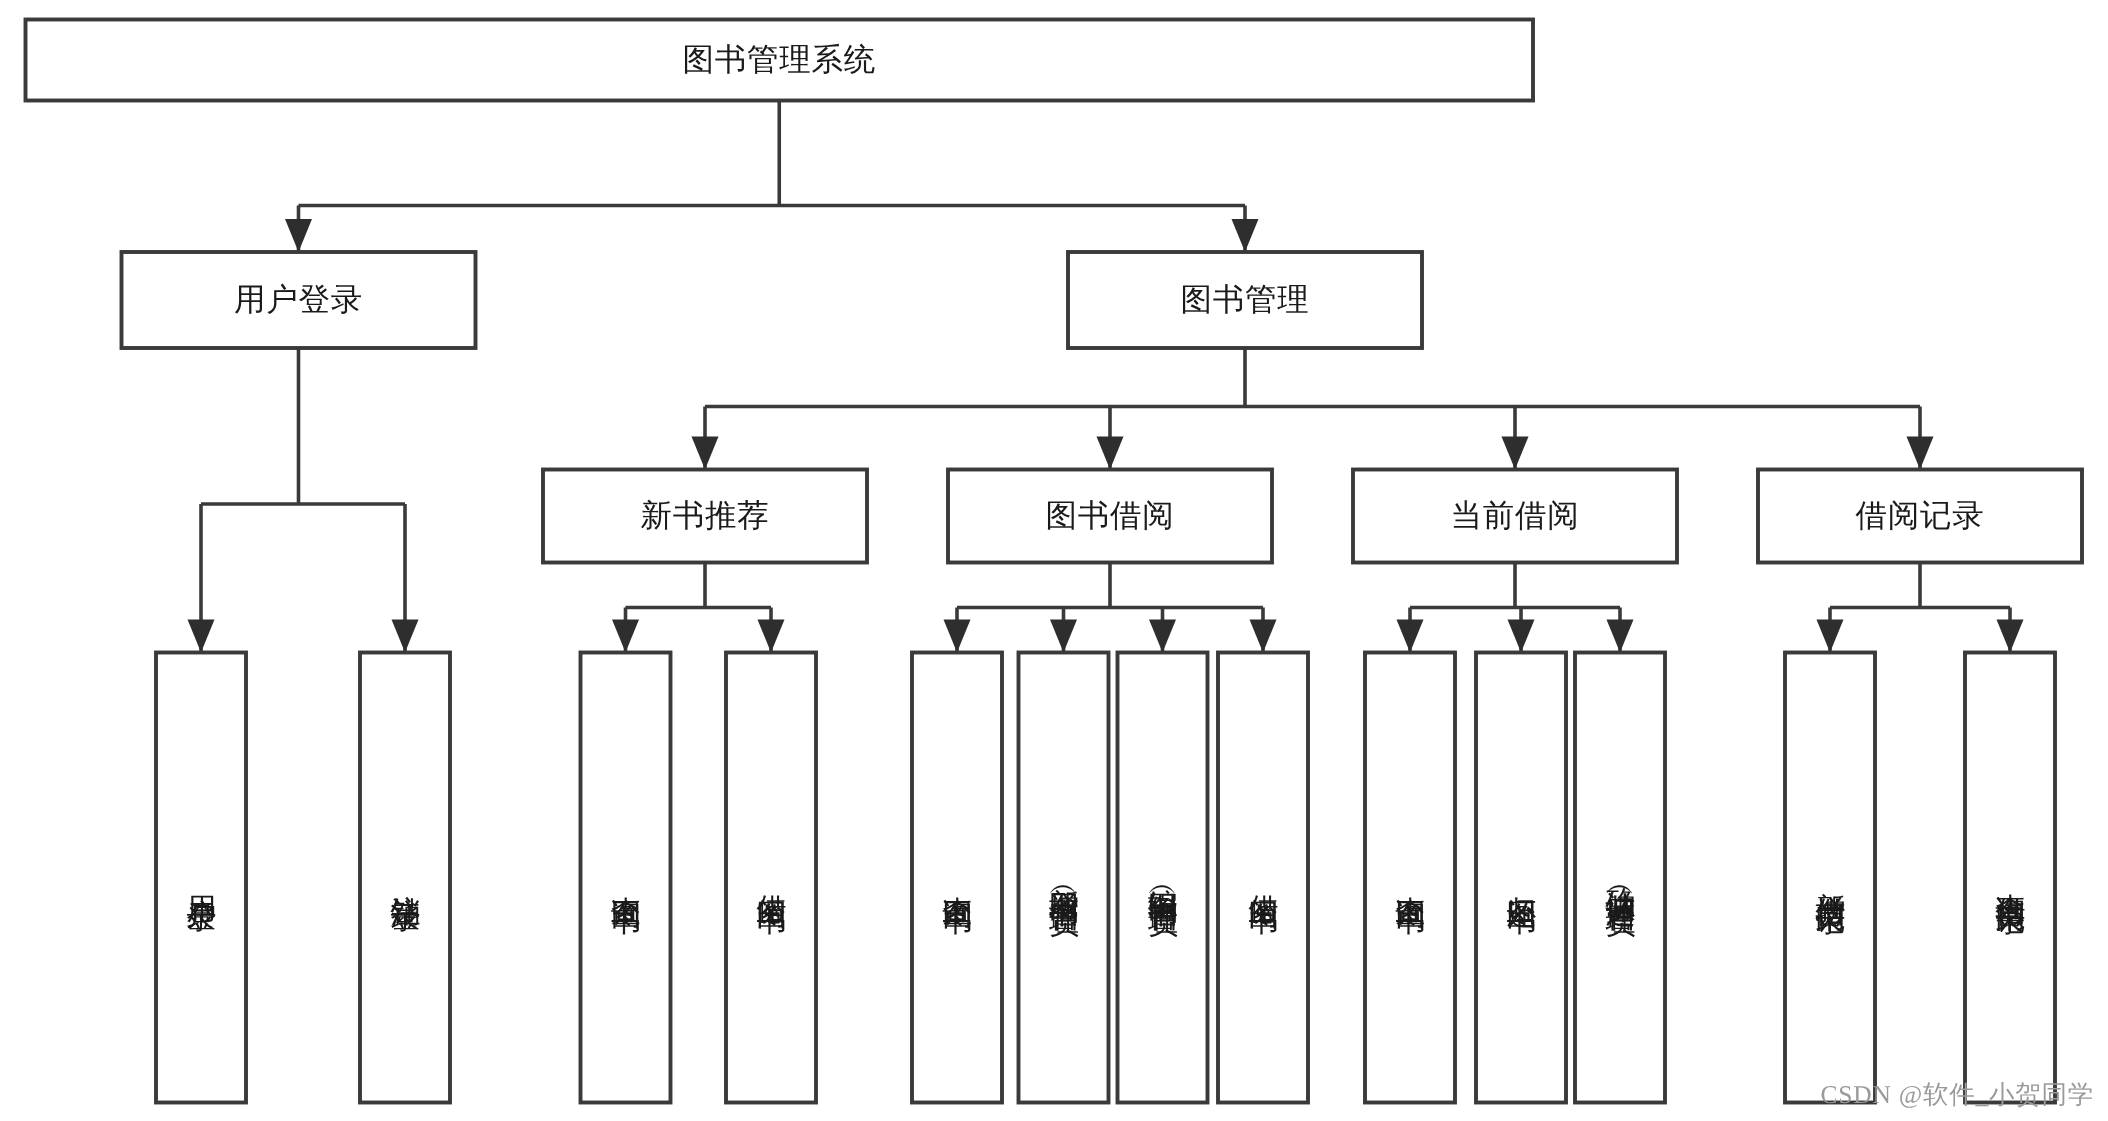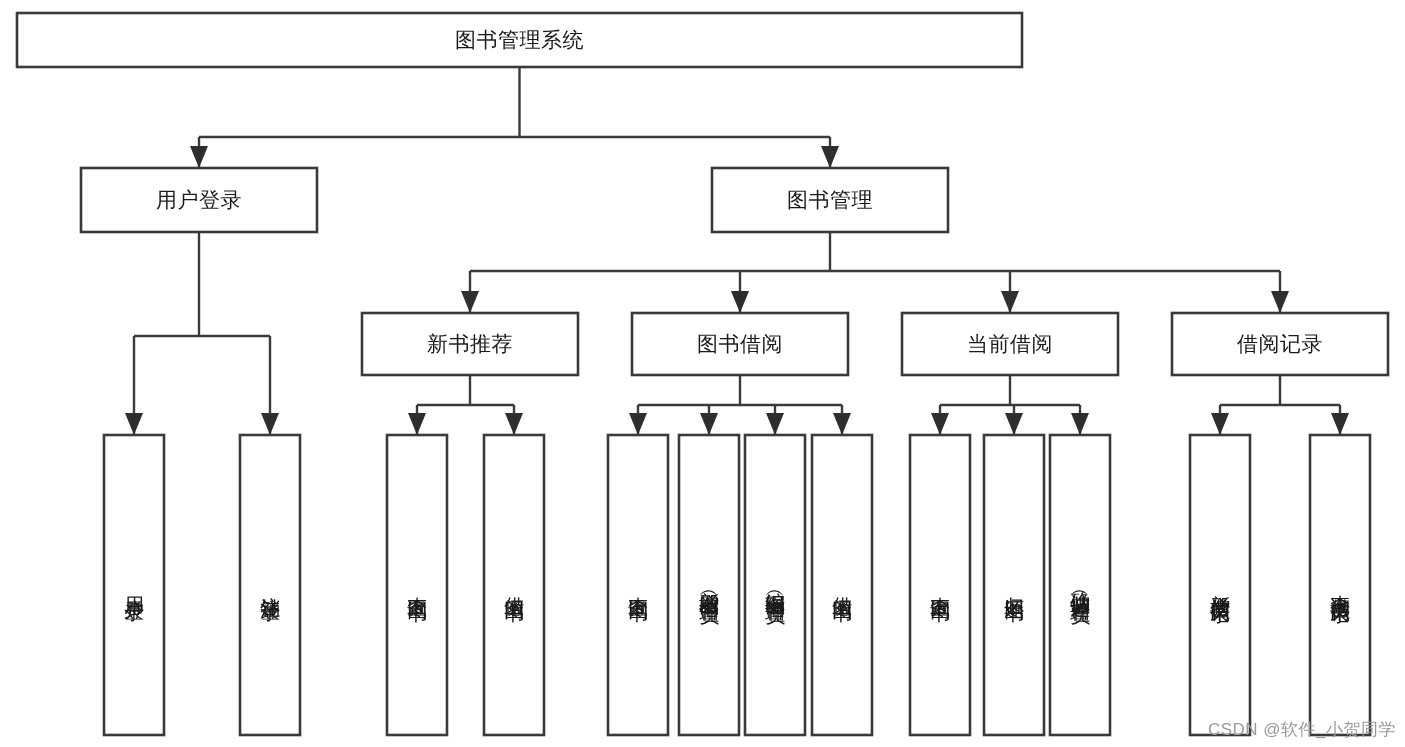--- a/index.html
+++ b/index.html
@@ -60,21 +60,21 @@
     letter-spacing: 2px;
     text-align: center;
     white-space: nowrap;
     pointer-events: none;
     user-select: none;
   }
   #watermark {
     position: absolute;
     right: 9px;
     bottom: 6px;
-    font-family: Liberation Sans, sans-serif;
+    font-family: Liberation Serif, serif;
     font-size: 17px;
     color: #9a9a9a;
     letter-spacing: 0.5px;
     white-space: nowrap;
   }
 </style>
 </head>
 <body>
 
 <div id="diagram-root">

